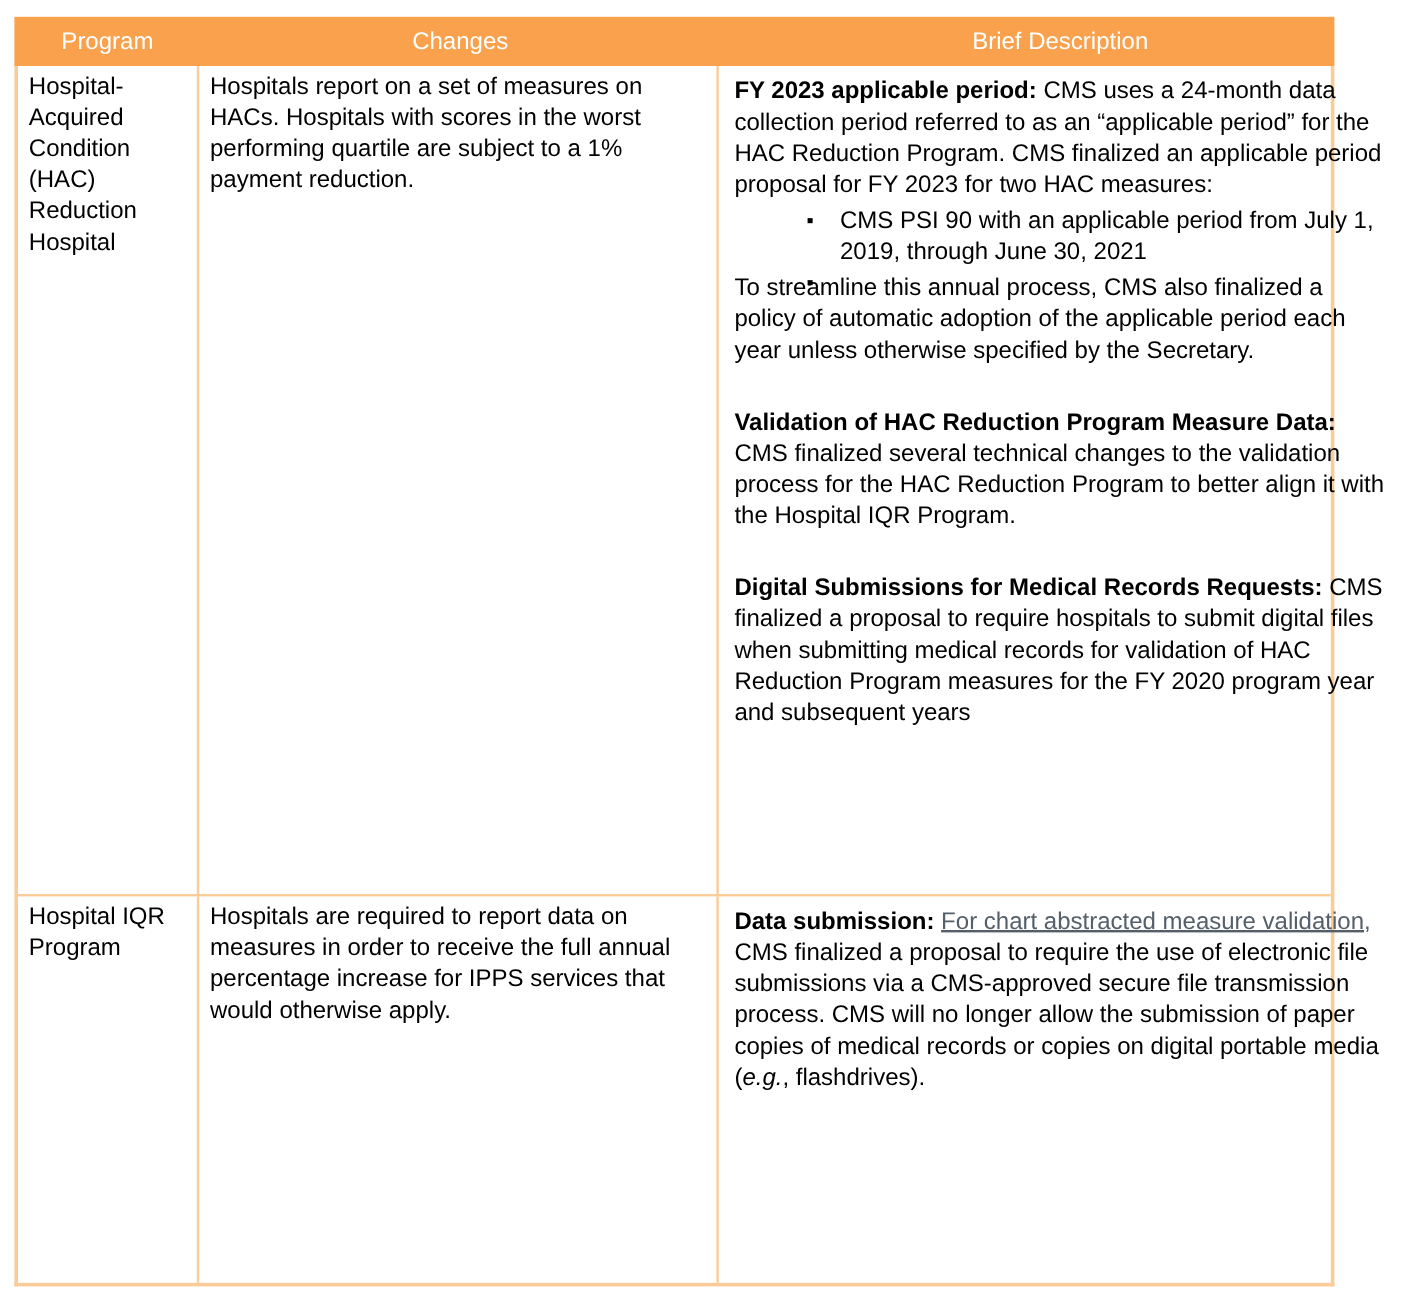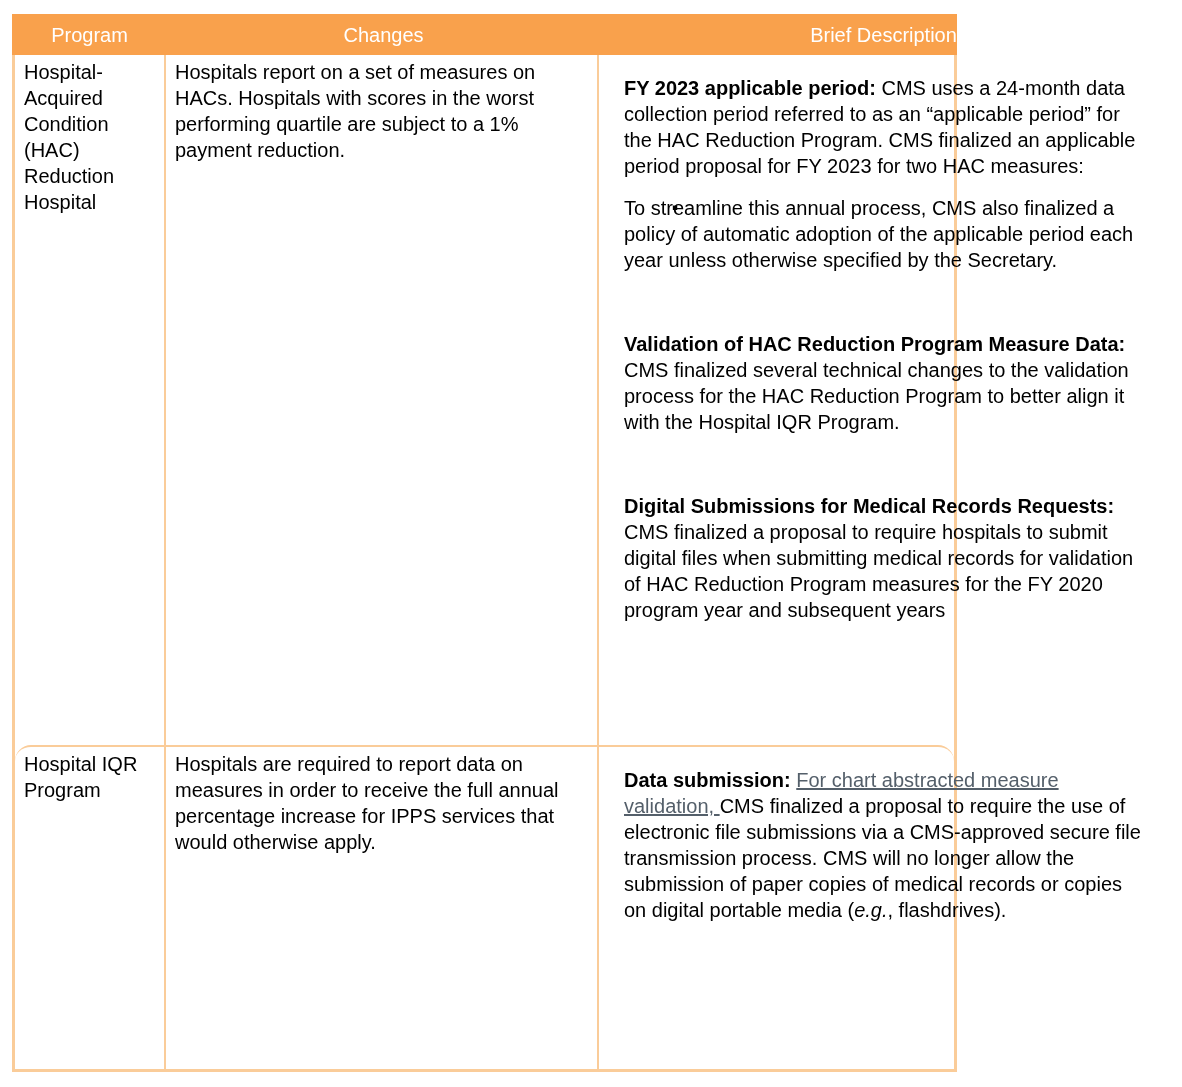--- a/index.html
+++ b/index.html
@@ -8,42 +8,42 @@
     --border:#FACC99;
     --text:#000000;
     --muted:#545F6A;
   }
   html,body{margin:0;padding:0;}
   body{
     width:1182px;height:1087px;background:#FFFFFF;position:relative;
     font-family:"Liberation Sans", sans-serif;
     -webkit-font-smoothing:antialiased;
   }
-  .doc-table{position:absolute;left:12px;top:14px;width:945px;}
+  .doc-table{position:absolute;left:12px;top:14px;width:1100px;}
   .thead{
     display:grid;grid-template-columns:155px 433px 567px;
     background:var(--header-bg);height:41px;
   }
   .th{
     display:flex;align-items:center;justify-content:center;
     color:var(--header-fg);font-size:20px;line-height:26px;
   }
   .tbody{border:3px solid var(--border);border-top:none;background:#FFFFFF;}
   .trow{display:grid;grid-template-columns:151px 433px 565px;}
-  .trow + .trow{border-top:2px solid var(--border);border-radius:16px;}
+  .trow + .trow{border-top:2px solid var(--border);}
   .row1{min-height:690px;}
   .row2{min-height:322px;}
   .cell{
     box-sizing:border-box;
     padding:4px 6px 6px 9px;
     font-size:20px;line-height:26px;color:var(--text);
   }
   .col1,.col2{border-right:2px solid var(--border);}
   .col2{padding-right:12px;}
-  .para{margin:16px;}
+  .para{margin:4px;}
   .spacer{height:26px;}
   .blist{list-style:none;margin:0;padding:0;}
   .blist li{position:relative;padding-left:92px;}
   .bullet{position:absolute;left:64px;top:0;font-size:17px;color:var(--text);}
   .b{font-weight:bold;}
   .i{font-style:italic;}
   .muted{color:var(--muted);text-decoration:underline;}
 </style>
 </head>
 <body>
@@ -54,21 +54,21 @@
     <div class="th">Changes</div>
     <div class="th">Brief Description</div>
   </div>
   <div class="tbody">
     <div class="trow row1">
       <div class="cell col1">Hospital-Acquired Condition (HAC) Reduction Hospital</div>
       <div class="cell col2">Hospitals report on a set of measures on HACs. Hospitals with scores in the worst performing quartile are subject to a 1% payment reduction.</div>
       <div class="cell col3">
           <p class="para"><span class="b">FY 2023 applicable period: </span><span>CMS uses a 24-month data collection period referred to as an “applicable period” for the HAC Reduction Program. CMS finalized an applicable period proposal for FY 2023 for two HAC measures:</span></p>
           <ul class="blist">
-            <li><span class="bullet">▪</span></li>
+            <li><span class="bullet">▪</span><span>CMS PSI 90 with an applicable period from July 1, 2019, through June 30, 2021</span></li>
             <li><span class="bullet">▪</span></li>
           </ul>
           <p class="para"><span>To streamline this annual process, CMS also finalized a policy of automatic adoption of the applicable period each year unless otherwise specified by the Secretary.</span></p>
           <div class="spacer"></div>
           <p class="para"><span class="b">Validation of HAC Reduction Program Measure Data: </span><span>CMS finalized several technical changes to the validation process for the HAC Reduction Program to better align it with the Hospital IQR Program.</span></p>
           <div class="spacer"></div>
           <p class="para"><span class="b">Digital Submissions for Medical Records Requests: </span><span>CMS finalized a proposal to require hospitals to submit digital files when submitting medical records for validation of HAC Reduction Program measures for the FY 2020 program year and subsequent years</span></p>
         </div>
     </div>
     <div class="trow row2">

